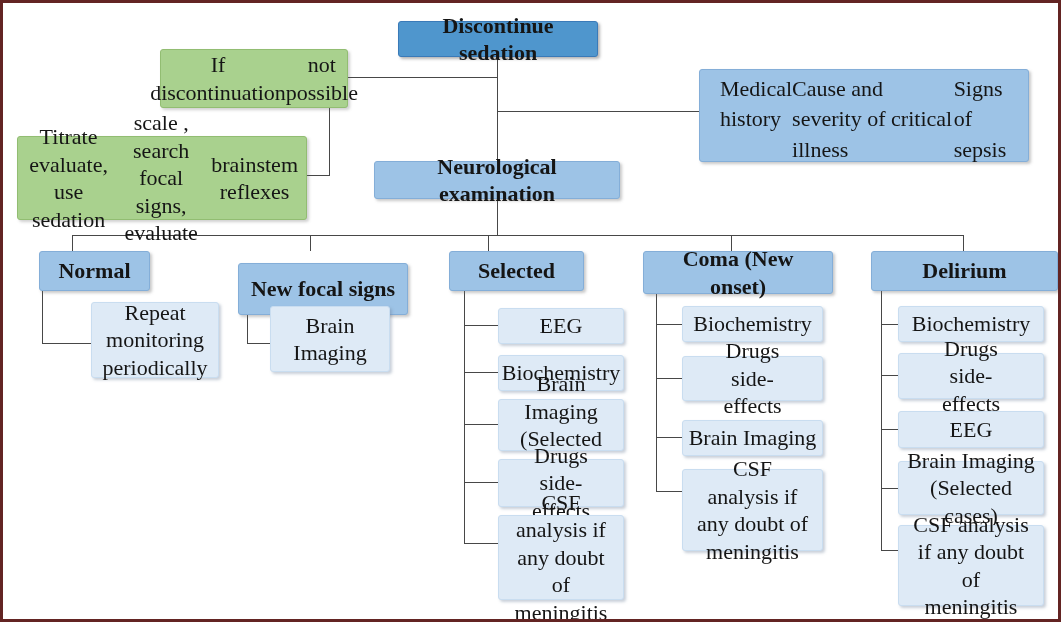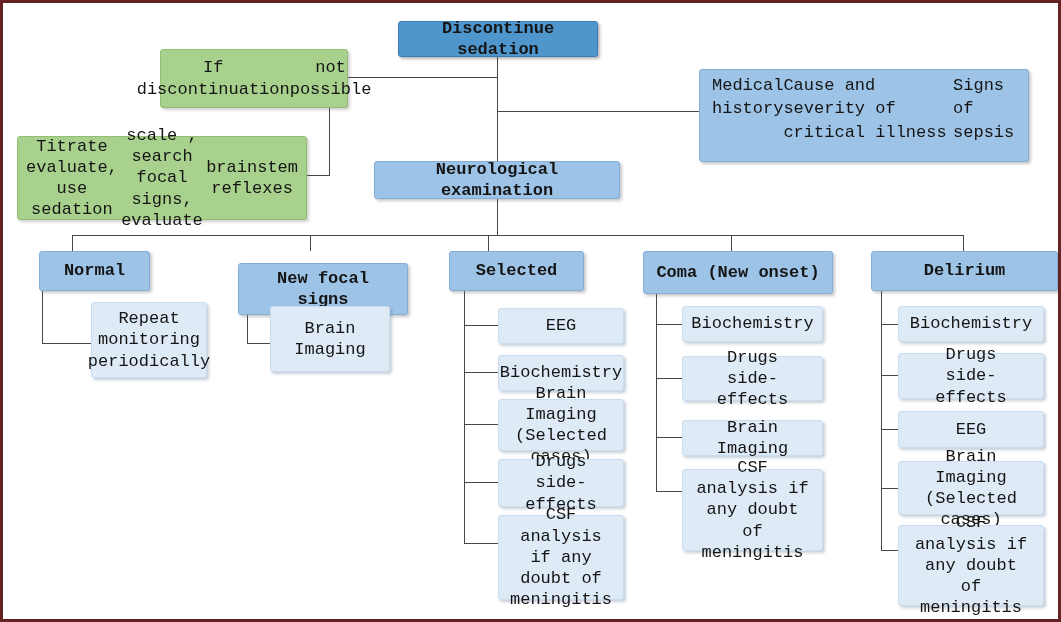--- a/index.html
+++ b/index.html
@@ -6,44 +6,43 @@
   #canvas {
     position:relative; width:1061px; height:622px;
     box-sizing:border-box; background:#ffffff;
     border:3px solid #632423; overflow:hidden;
     font-family:"Liberation Serif", serif; color:#151515;
   }
   .box {
     position:absolute; box-sizing:border-box;
     display:flex; align-items:center; justify-content:center;
     text-align:center; border-radius:3px;
-    font-size:17px; line-height:1.25;
+    font-size:22px; line-height:1.25;
     padding:4px 8px;
-    font-family:Liberation Mono, monospace;
   }
   .blue-dark {
     background:#4f96cd; border:1px solid #3a7ab8;
     box-shadow:2px 2px 3px rgba(90,90,90,0.45);
     font-weight:bold;
   }
   .blue-med {
     background:#9dc3e6; border:1px solid #84aed8;
     box-shadow:2px 2px 3px rgba(110,110,110,0.38);
   }
   .blue-light {
     background:#deeaf6; border:1px solid #c9ddf0;
     box-shadow:2px 2px 3px rgba(110,130,155,0.38);
   }
   .green {
     background:#a9d18e; border:1px solid #92bd72;
     box-shadow:2px 2px 3px rgba(110,110,110,0.32);
   }
   .bold { font-weight:bold; }
   .multiline { flex-direction:row; }
-  .leftalign { align-items:flex-start; justify-content:center; text-align:left; padding-left:12px; }
+  .leftalign { align-items:flex-start; justify-content:center; text-align:left; padding-left:20px; }
   .leftalign div { line-height:1.38; }
   .hline, .vline { position:absolute; background:#474747; }
   .hline { height:1px; }
   .vline { width:1px; }
 </style>
 </head>
 <body>
 
 <div id="canvas">
 
@@ -110,21 +109,21 @@
   </div>
 
   <div class="box blue-med bold" style="left:371px; top:158px; width:246px; height:38px;">Neurological examination</div>
 
   <div class="box blue-med bold" style="left:36px;  top:248px; width:111px; height:40px;">Normal</div>
   <div class="box blue-med bold" style="left:235px; top:260px; width:170px; height:52px;">New focal signs</div>
   <div class="box blue-med bold" style="left:446px; top:248px; width:135px; height:40px;">Selected</div>
   <div class="box blue-med bold" style="left:640px; top:248px; width:190px; height:43px;">Coma (New onset)</div>
   <div class="box blue-med bold" style="left:868px; top:248px; width:187px; height:40px;">Delirium</div>
 
-  <div class="box blue-light" style="left:88px; top:299px; width:116px; height:76px; padding:16px 6px;">Repeat monitoring periodically</div>
+  <div class="box blue-light" style="left:88px; top:299px; width:128px; height:76px; padding:16px 6px;">Repeat monitoring periodically</div>
 
   <div class="box blue-light" style="left:267px; top:303px; width:120px; height:66px; padding:4px 22px;">Brain Imaging</div>
 
   <div class="box blue-light" style="left:495px; top:305px; width:126px; height:36px; padding:2px 4px;">EEG</div>
   <div class="box blue-light" style="left:495px; top:352px; width:126px; height:36px; padding:2px 4px;">Biochemistry</div>
   <div class="box blue-light" style="left:495px; top:396px; width:126px; height:52px; padding:2px 4px;">Brain Imaging (Selected cases)</div>
   <div class="box blue-light" style="left:495px; top:456px; width:126px; height:48px; padding:2px 14px;">Drugs side-effects</div>
   <div class="box blue-light" style="left:495px; top:512px; width:126px; height:85px; padding:2px 8px;">CSF analysis if any doubt of meningitis</div>
 
   <div class="box blue-light" style="left:679px; top:303px; width:141px; height:36px; padding:2px 4px;">Biochemistry</div>

